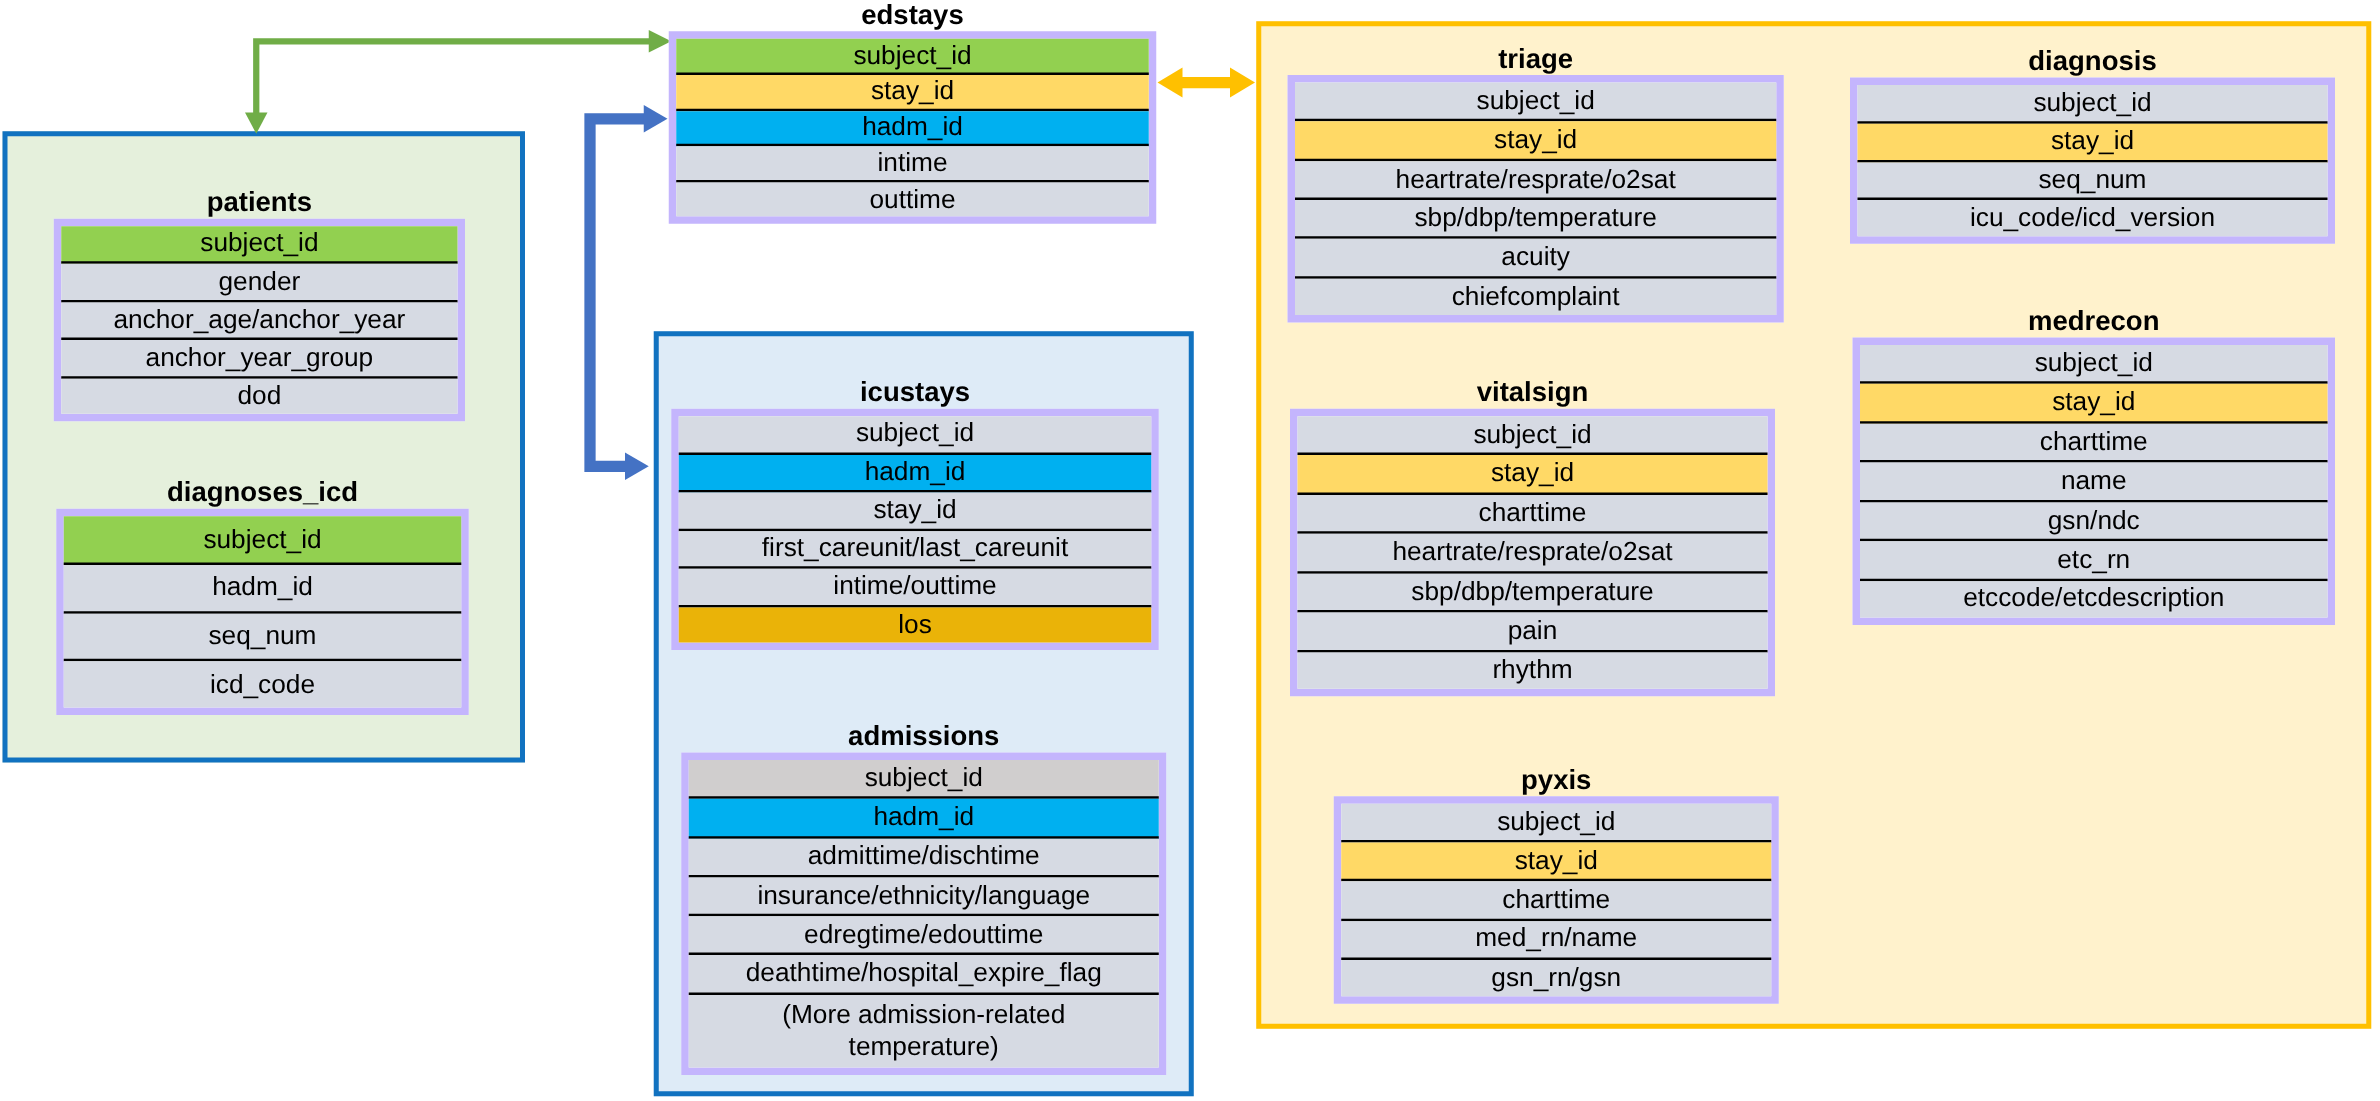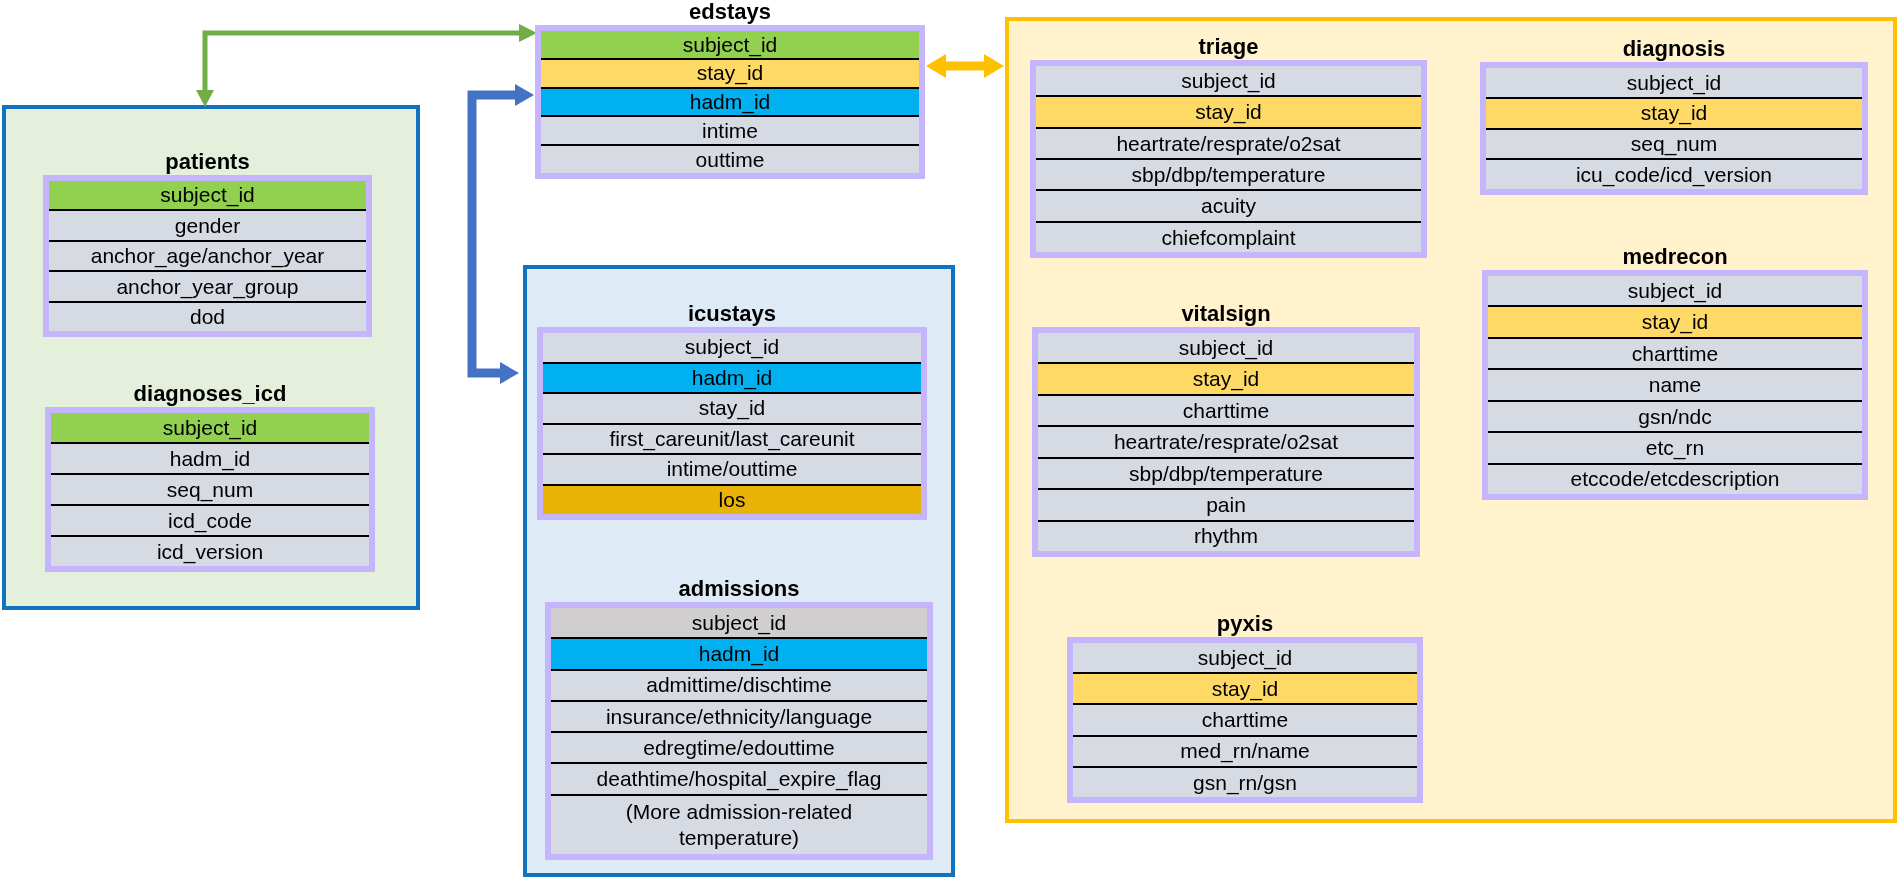--- a/index.html
+++ b/index.html
@@ -119,21 +119,20 @@
       </div>
   </div>
 
   <div class="tbl" id="t-diagnoses_icd">
     <div class="tbl-title">diagnoses_icd</div>
     <div class="tbl-rows">
         <div class="row" style="background: rgb(146, 208, 80);">subject_id</div>
         <div class="row" style="background: rgb(214, 218, 227);">hadm_id</div>
         <div class="row" style="background: rgb(214, 218, 227);">seq_num</div>
         <div class="row" style="background: rgb(214, 218, 227);">icd_code</div>
-        <div class="row" style="background: rgb(214, 218, 227);">icd_version</div>
       </div>
   </div>
 
   <div class="tbl" id="t-icustays">
     <div class="tbl-title">icustays</div>
     <div class="tbl-rows">
         <div class="row" style="background: rgb(214, 218, 227);">subject_id</div>
         <div class="row" style="background: rgb(0, 176, 240);">hadm_id</div>
         <div class="row" style="background: rgb(214, 218, 227);">stay_id</div>
         <div class="row" style="background: rgb(214, 218, 227);">first_careunit/last_careunit</div>

